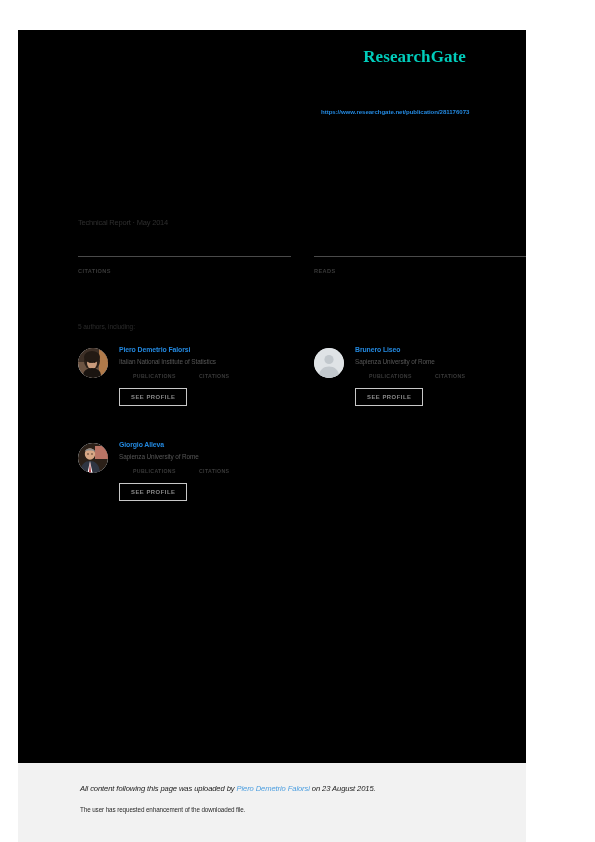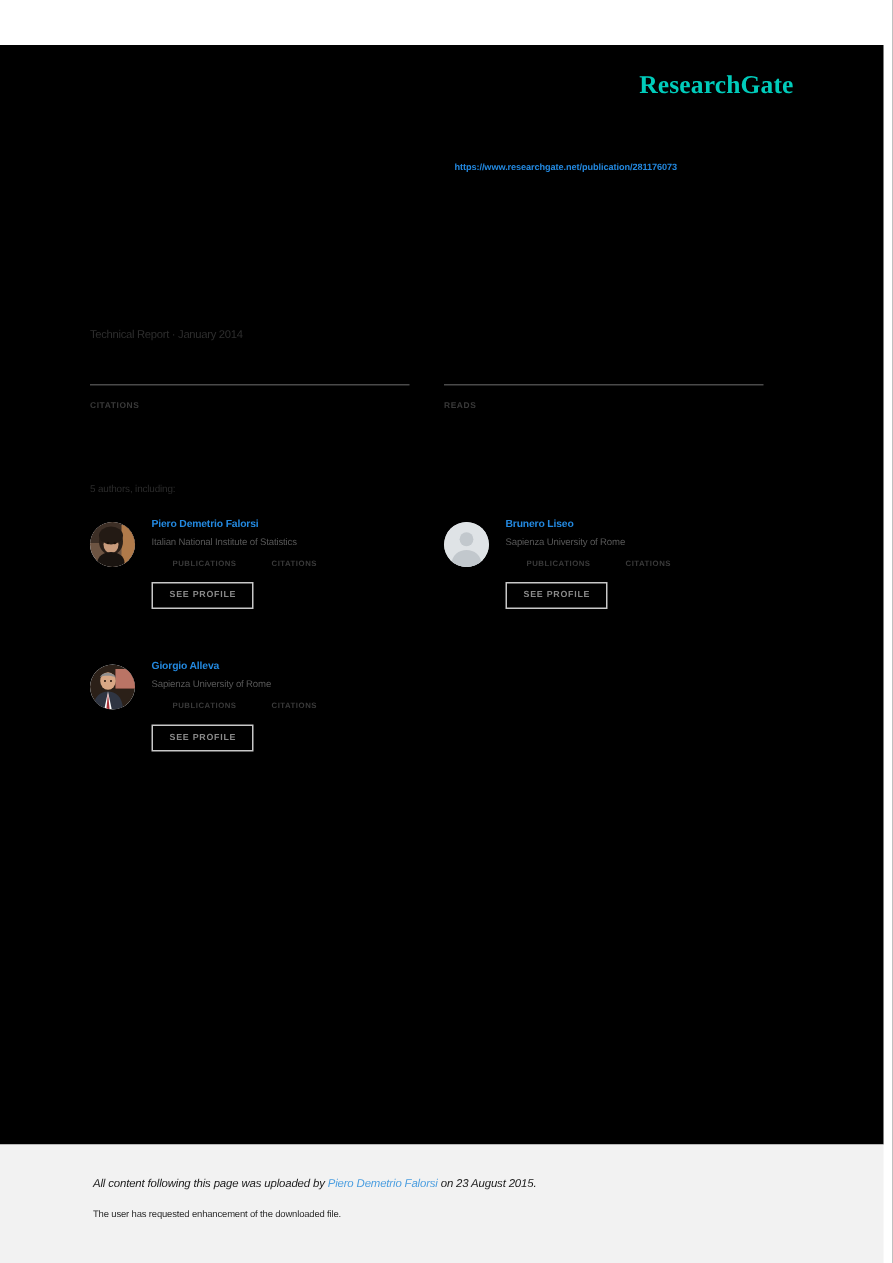--- a/index.html
+++ b/index.html
@@ -2,25 +2,26 @@
 <html><head>
 <meta charset="utf-8">
 <style>
   html, body {
     margin: 0;
     padding: 0;
     background: #ffffff;
   }
   .page {
     position: relative;
-    width: 589px;
+    width: 508px;
     height: 842px;
     background: #ffffff;
     overflow: hidden;
     font-family: "Liberation Sans", sans-serif;
+    margin-left: 18px;
   }
   
   .dark-body {
     position: absolute;
     left: 0;
     top: 30px;
     width: 595px;
     height: 733px;
     background: #000000;
   }
@@ -219,21 +220,21 @@
 
   <div class="dark-body"></div>
   <div class="footer-band"></div>
 
   <div class="rg-logo">ResearchGate</div>
 
   <a class="article-url" href="#">https://www.researchgate.net/publication/281176073</a>
 
   <div class="doc-title"></div>
 
-  <div class="report-type">Technical Report · January 2014</div>
+  <div class="report-type">Technical Report · May 2014</div>
 
   <div class="metric left">
     <div class="rule"></div>
     <div class="m-label">CITATIONS</div>
     <div class="m-value">0</div>
   </div>
 
   <div class="metric right">
     <div class="rule"></div>
     <div class="m-label">READS</div>

